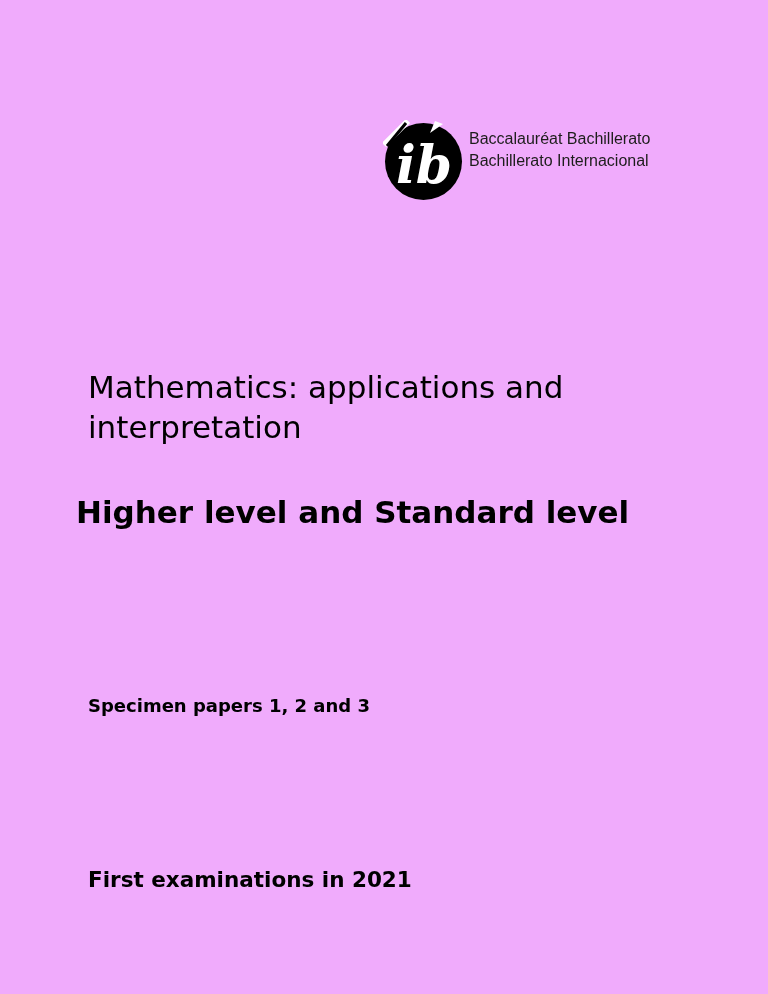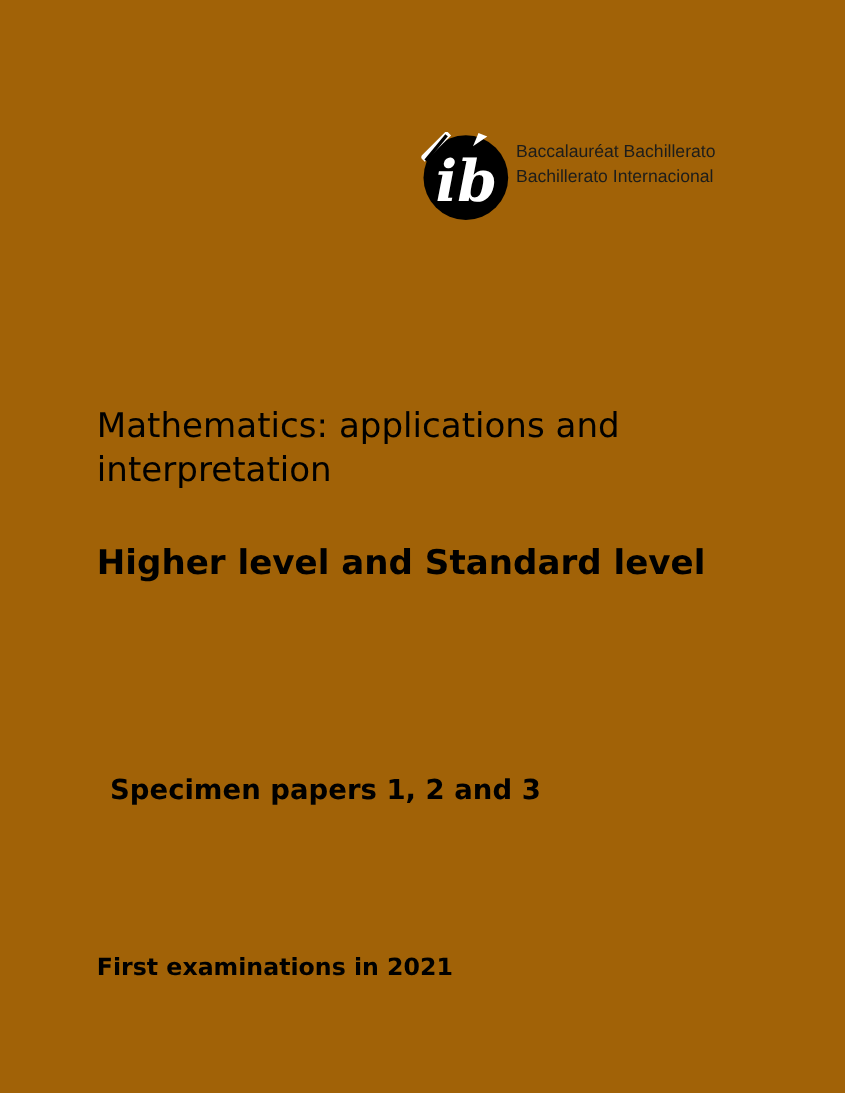--- a/index.html
+++ b/index.html
@@ -4,21 +4,21 @@
 <style>
   html, body {
     margin: 0;
     padding: 0;
     background: #ffffff;
   }
   .page {
     position: relative;
     width: 768px;
     height: 994px;
-    background: #a16207;
+    background: #f0abfc;
     overflow: hidden;
     font-family: "Liberation Sans", sans-serif;
   }
 
   
   .logo-mark {
     position: absolute;
     left: 383px;
     top: 120px;
     width: 81px;
@@ -49,38 +49,38 @@
     width: 600px;
     margin: 0;
     font-family: "DejaVu Sans", sans-serif;
     font-weight: normal;
     font-size: 31px;
     line-height: 40px;
     color: #000000;
   }
   .cover-level {
     position: absolute;
-    left: 88px;
+    left: 76px;
     top: 492px;
     margin: 0;
     font-family: "DejaVu Sans", sans-serif;
     font-weight: bold;
     font-size: 31px;
     line-height: 40px;
     color: #000000;
     white-space: nowrap;
   }
   .cover-papers {
     position: absolute;
     left: 88px;
     top: 692px;
-    margin: 12px;
+    margin: 0;
     font-family: "DejaVu Sans", sans-serif;
     font-weight: bold;
-    font-size: 25px;
+    font-size: 18px;
     line-height: 28px;
     color: #000000;
     white-space: nowrap;
   }
   .cover-first-exams {
     position: absolute;
     left: 88px;
     top: 866px;
     margin: 0;
     font-family: "DejaVu Sans", sans-serif;

